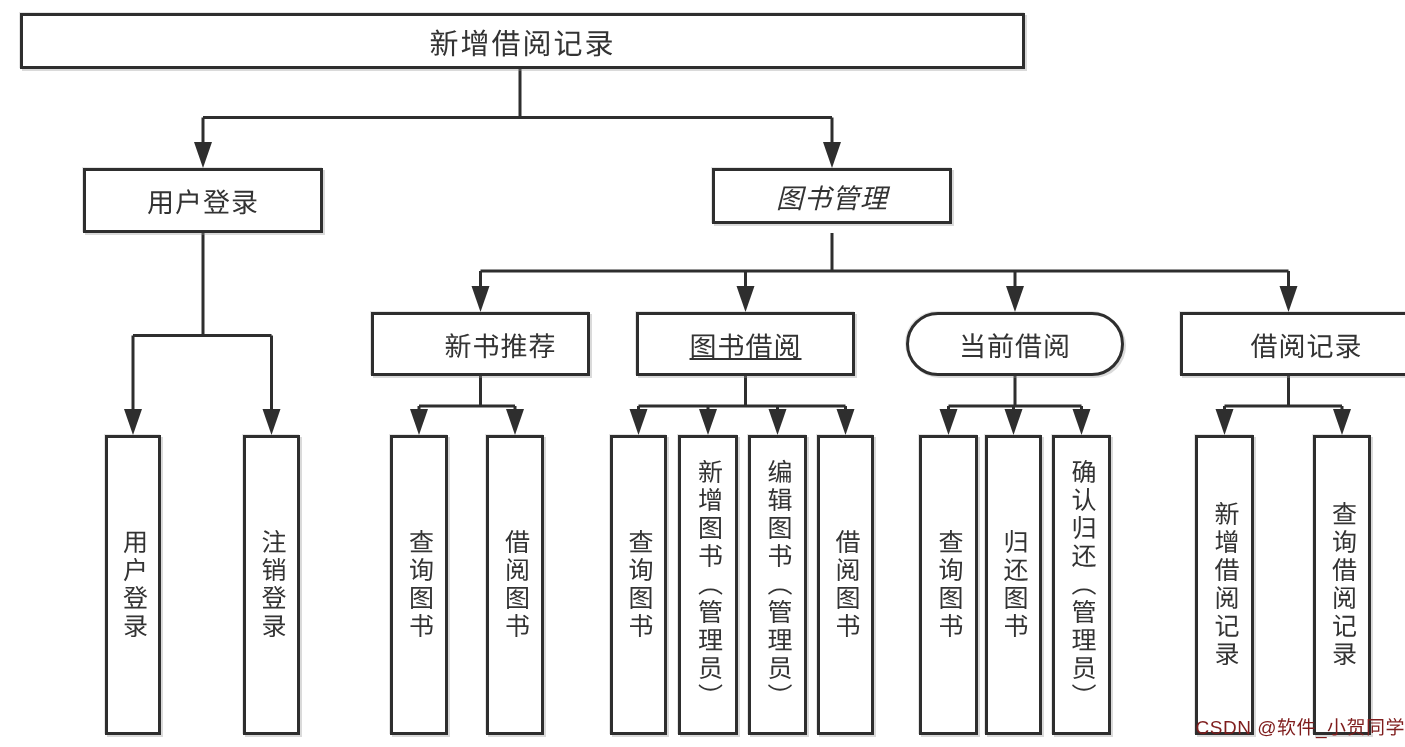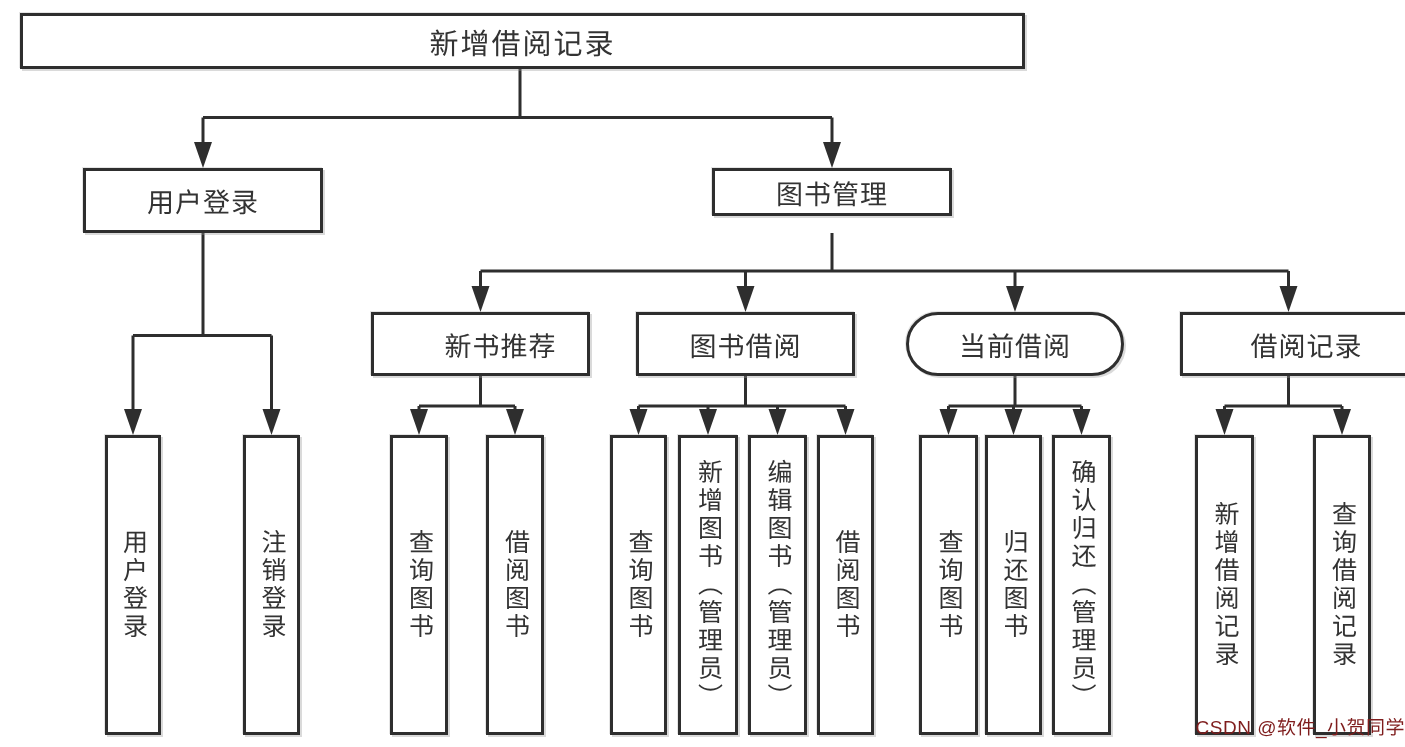--- a/index.html
+++ b/index.html
@@ -19,23 +19,23 @@
     writing-mode:vertical-rl;text-orientation:mixed;
     font-size:25px;letter-spacing:3px;line-height:1;color:#333;white-space:nowrap;
   }
   .watermark{
     position:absolute;right:0;top:712px;font-size:19px;letter-spacing:0.5px;
     color:#7f1d1d;white-space:nowrap;
   }
   
   .n-root{left:20px;top:13px;width:1005px;height:56px;}
   .n-userlogin{left:83px;top:168px;width:240px;height:65px;}
-  .n-bookmgmt{left:712px;top:168px;width:240px;height:48px;}
+  .n-bookmgmt{left:712px;top:168px;width:240px;height:56px;font-style:italic;}
   .n-newrec{left:371px;top:312px;width:219px;height:64px;padding-left:40px;}
-  .n-borrow{left:636px;top:312px;width:219px;height:64px;}
+  .n-borrow{left:636px;top:312px;width:219px;height:64px;text-decoration:underline;}
   .n-current{left:906px;top:312px;width:218px;height:64px;border-radius:32px;}
   .n-records{left:1180px;top:312px;width:253px;height:64px;}
   .leaf{top:435px;height:300px;}
   .l-1{left:105px;width:56px;}
   .l-2{left:243px;width:57px;}
   .l-3{left:390px;width:58px;}
   .l-4{left:486px;width:58px;}
   .l-5{left:610px;width:57px;}
   .l-6{left:678px;width:60px;}
   .l-7{left:748px;width:59px;}

